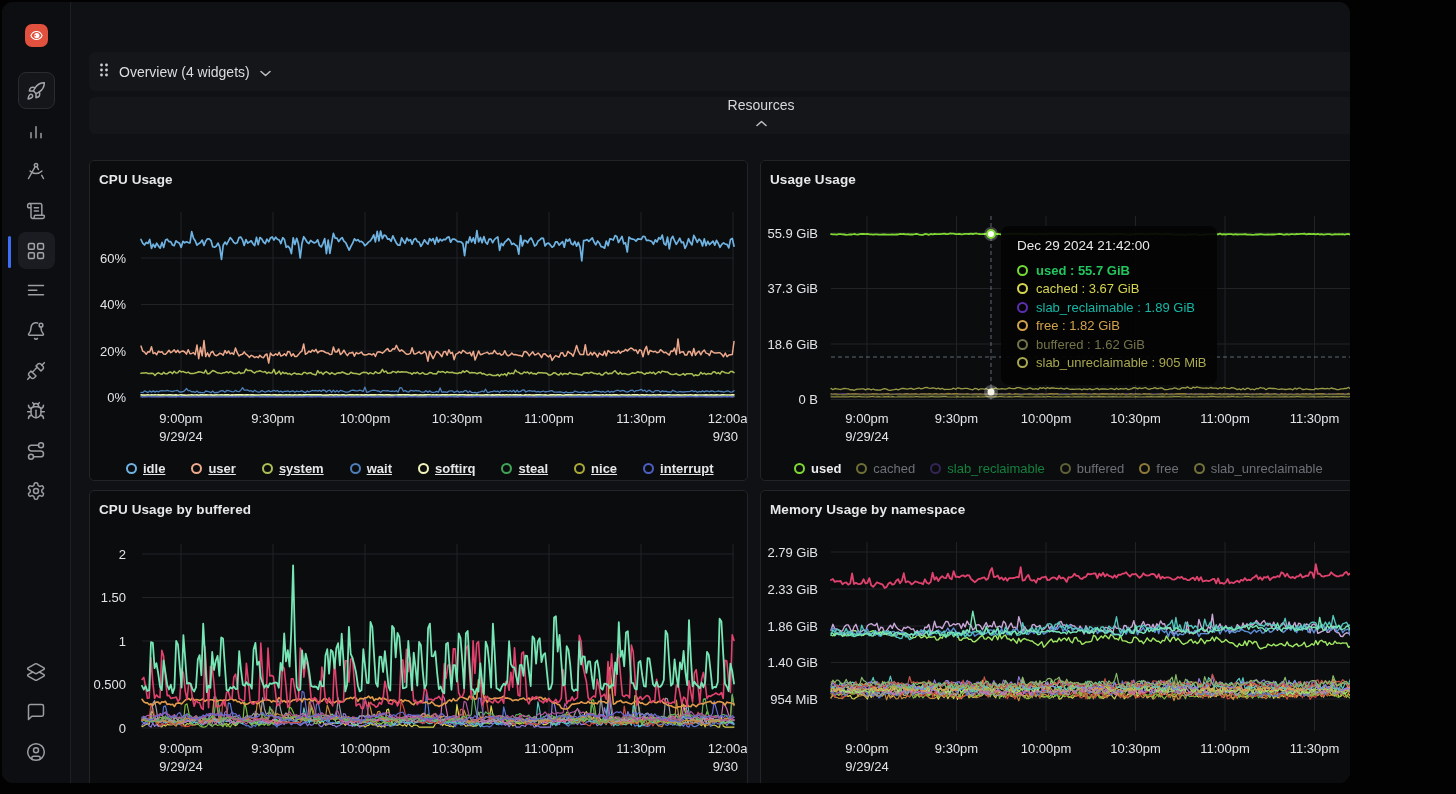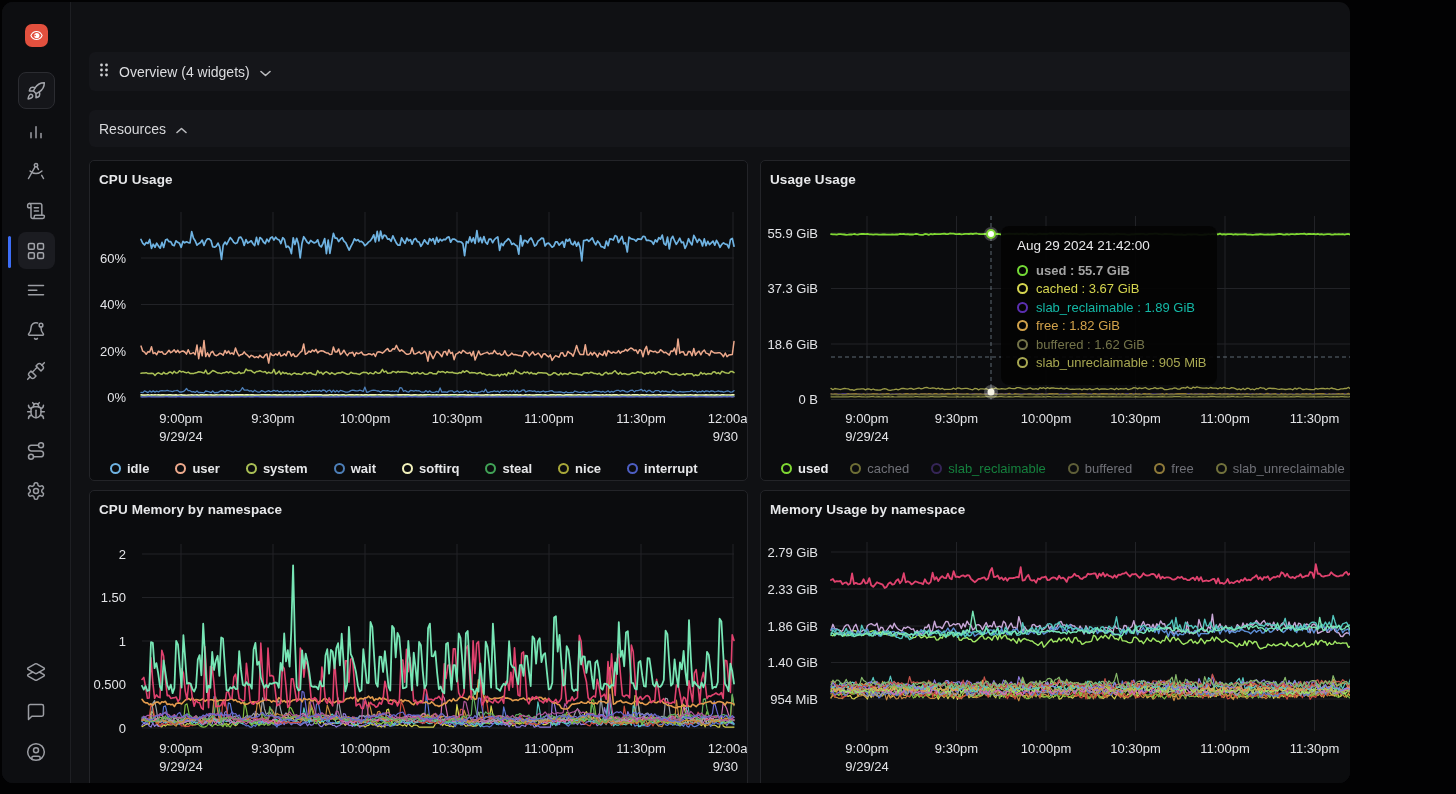--- a/index.html
+++ b/index.html
@@ -9,21 +9,21 @@
 .navbox { width:37px; height:37px; border-radius:8px; display:flex; align-items:center; justify-content:center; color:#a2a4aa; }
 .sel1 { border:1px solid #2b2c31; background:#15161a; }
 .sel2 { background:#1b1c21; }
 .navit { width:37px; height:40px; display:flex; align-items:center; justify-content:center; color:#9b9da3; }
 .nic { width:20px; height:20px; }
 .spacer { flex:1; }
 aside .navit.last { margin-bottom:11.5px; }
 .bluebar { position:absolute; left:6px; top:234px; width:3px; height:32px; border-radius:2px; background:#3d6ef7; }
 main { position:relative; flex:1; height:100%; }
 .bar { position:absolute; left:18px; width:1334px; height:39px; background:#15161a; border-radius:6px; display:flex; align-items:center; color:#d7d8db; }
-.bar2 { top:108px; height:37px; }
+.bar2 { top:95px; height:37px;flex-direction:column; }
 .dots6 { display:inline-block; margin-left:11px; margin-right:11px; }
 .dmenu { position:absolute; right:12px; color:#9b9da3; font-weight:700; letter-spacing:1px; font-size:13px; }
 .grid { position:absolute; left:18px; top:158px; display:grid; grid-template-columns:659px 661px; grid-template-rows:321px 321px; gap:9px 12px; }
 .panel { position:relative; background:#0b0c0e; border:1px solid #232428; border-radius:5px; overflow:hidden;padding-left:48px; }
 .ptitle { position:absolute; left:9px; top:11px; font-size:13.5px; font-weight:700; color:#e7e8ea; letter-spacing:.1px; }
 .chart { position:absolute; left:0; top:0; }
 .tick { font-family:"Liberation Sans",sans-serif; font-size:13px; fill:#e3e4e7; }
 .legend { position:absolute; bottom:4px; display:flex; align-items:center; gap:26px; font-size:13px; color:#e6e7e9; font-weight:600; }
 .li { display:flex; align-items:center; gap:6px; white-space:nowrap; }
 .ring { width:11px; height:11px; border-radius:50%; border:2px solid #888; display:inline-block; flex:0 0 11px; }
@@ -214,21 +214,21 @@
             <text x="91" y="261.5" text-anchor="middle" class="tick">9:00pm</text>
             <text x="183" y="261.5" text-anchor="middle" class="tick">9:30pm</text>
             <text x="275" y="261.5" text-anchor="middle" class="tick">10:00pm</text>
             <text x="367" y="261.5" text-anchor="middle" class="tick">10:30pm</text>
             <text x="459" y="261.5" text-anchor="middle" class="tick">11:00pm</text>
             <text x="551" y="261.5" text-anchor="middle" class="tick">11:30pm</text>
             <text x="643" y="261.5" text-anchor="middle" class="tick">12:00am</text>
             <text x="91" y="279.5" text-anchor="middle" class="tick">9/29/24</text>
             <text x="648" y="279.5" text-anchor="end" class="tick">9/30</text>
           </svg>
-      <div class="legend" style="left:20px;">
+      <div class="legend" style="left:36px;text-decoration:underline;">
             <span class="li"><span class="ring" style="border-color:#6fb3e2"></span>idle</span>
             <span class="li"><span class="ring" style="border-color:#eda98c"></span>user</span>
             <span class="li"><span class="ring" style="border-color:#a9bf55"></span>system</span>
             <span class="li"><span class="ring" style="border-color:#4d7fb8"></span>wait</span>
             <span class="li"><span class="ring" style="border-color:#f2f2bb"></span>softirq</span>
             <span class="li"><span class="ring" style="border-color:#41a357"></span>steal</span>
             <span class="li"><span class="ring" style="border-color:#a8a839"></span>nice</span>
             <span class="li"><span class="ring" style="border-color:#4d5ec2"></span>interrupt</span>
           </div>
     </div>
@@ -267,24 +267,24 @@
             <text x="195.5" y="261.5" text-anchor="middle" class="tick">9:30pm</text>
             <text x="285" y="261.5" text-anchor="middle" class="tick">10:00pm</text>
             <text x="374.5" y="261.5" text-anchor="middle" class="tick">10:30pm</text>
             <text x="464" y="261.5" text-anchor="middle" class="tick">11:00pm</text>
             <text x="553.5" y="261.5" text-anchor="middle" class="tick">11:30pm</text>
             <text x="643" y="261.5" text-anchor="middle" class="tick">12:00am</text>
             <text x="106" y="279.5" text-anchor="middle" class="tick">9/29/24</text>
             <text x="655" y="279.5" text-anchor="end" class="tick">9/30</text>
           </svg>
       <div class="tooltip">
-            <div class="ttitle">Aug 29 2024 21:42:00</div>
+            <div class="ttitle">Dec 29 2024 21:42:00</div>
             <div class="ttrow">
               <span class="ring" style="border-color:#74da36"></span>
-              <span style="color:#a3a3a3;font-weight:700;">used&nbsp;: 55.7 GiB</span>
+              <span style="color:#22c55e;font-weight:700;">used&nbsp;: 55.7 GiB</span>
             </div>
             <div class="ttrow">
               <span class="ring" style="border-color:#d6d650"></span>
               <span style="color:#d6d650;">cached&nbsp;: 3.67 GiB</span>
             </div>
             <div class="ttrow">
               <span class="ring" style="border-color:#5b2fb0"></span>
               <span style="color:#14b8a6;">slab_reclaimable&nbsp;: 1.89 GiB</span>
             </div>
             <div class="ttrow">
@@ -293,32 +293,32 @@
             </div>
             <div class="ttrow">
               <span class="ring" style="border-color:#74744a"></span>
               <span style="color:#74744a;text-align:right;">buffered&nbsp;: 1.62 GiB</span>
             </div>
             <div class="ttrow">
               <span class="ring" style="border-color:#a8a852"></span>
               <span style="color:#a8a852;">slab_unreclaimable&nbsp;: 905 MiB</span>
             </div>
           </div>
-      <div class="legend" style="left:20px;gap:22px;margin-top:24px;">
+      <div class="legend" style="left:33px;gap:15px;margin-top:24px;">
             <span class="li" style="color:#ececef;font-weight:700"><span class="ring" style="border-color:#7fd733"></span>used</span>
             <span class="li" style="color:#6f7077;font-weight:400"><span class="ring" style="border-color:#6e6e35"></span>cached</span>
             <span class="li" style="color:#15803d;font-weight:400"><span class="ring" style="border-color:#352557"></span>slab_reclaimable</span>
             <span class="li" style="color:#6f7077;font-weight:400"><span class="ring" style="border-color:#5f5f38"></span>buffered</span>
             <span class="li" style="color:#6f7077;font-weight:400"><span class="ring" style="border-color:#8f7a3a"></span>free</span>
             <span class="li" style="color:#6f7077;font-weight:400"><span class="ring" style="border-color:#72723c"></span>slab_unreclaimable</span>
           </div>
       <div class="rsz"></div>
     </div>
     <div class="panel">
-      <div class="ptitle">CPU Memory by namespace</div>
+      <div class="ptitle">CPU Usage by buffered</div>
       <svg class="chart" width="659" height="321" viewBox="0 0 659 321">
             <line x1="91" y1="53" x2="91" y2="237" stroke="#222327" stroke-width="1"></line>
             <line x1="183" y1="53" x2="183" y2="237" stroke="#222327" stroke-width="1"></line>
             <line x1="275" y1="53" x2="275" y2="237" stroke="#222327" stroke-width="1"></line>
             <line x1="367" y1="53" x2="367" y2="237" stroke="#222327" stroke-width="1"></line>
             <line x1="459" y1="53" x2="459" y2="237" stroke="#222327" stroke-width="1"></line>
             <line x1="551" y1="53" x2="551" y2="237" stroke="#222327" stroke-width="1"></line>
             <line x1="643" y1="53" x2="643" y2="237" stroke="#222327" stroke-width="1"></line>
             <line x1="52" y1="63" x2="644" y2="63" stroke="#222327" stroke-width="1"></line>
             <line x1="52" y1="106.5" x2="644" y2="106.5" stroke="#222327" stroke-width="1"></line>

